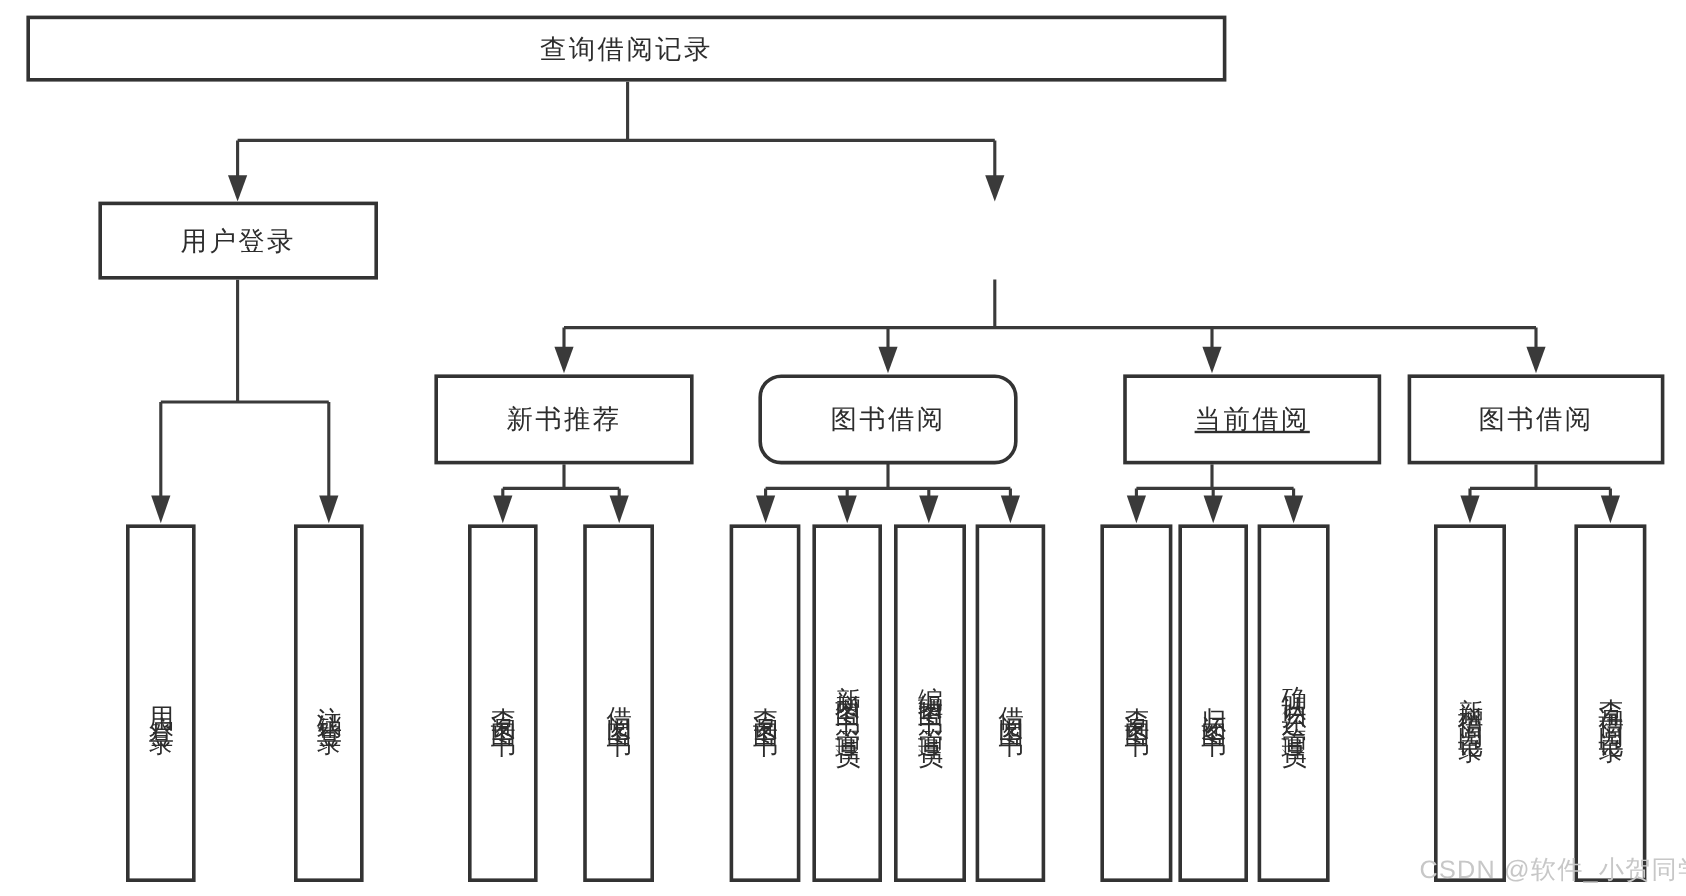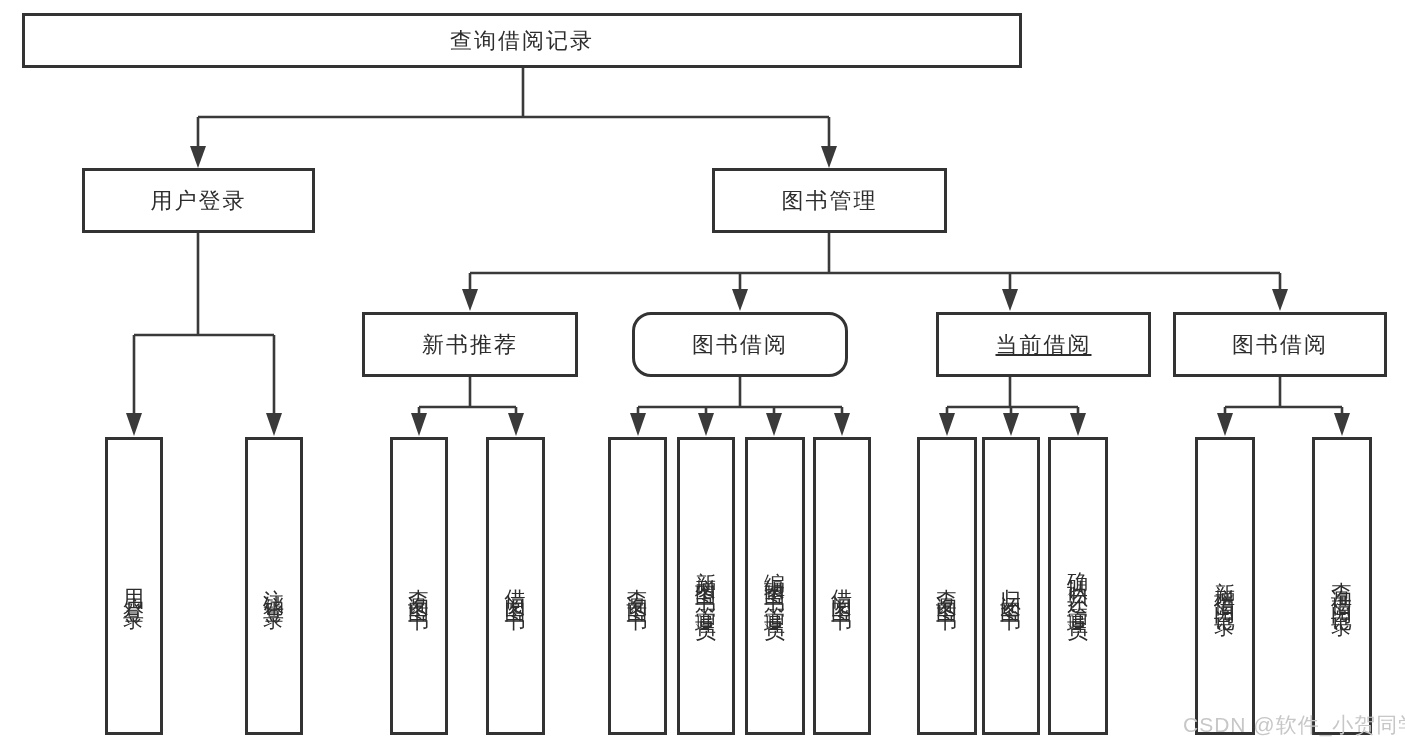--- a/index.html
+++ b/index.html
@@ -13,21 +13,21 @@
   .wires path { stroke:#3a3a3a; stroke-width:2.6; fill:none; }
   .wires polygon { fill:#3a3a3a; stroke:none; }
   .box {
     position:absolute; box-sizing:border-box;
     background:#ffffff; border:3px solid #333333;
     display:flex; align-items:center; justify-content:center;
     text-align:center;
   }
   .hlabel { font-size:22px; letter-spacing:2px; white-space:nowrap; }
   .l1 { top:168px; height:65px; }
-  .l2 { top:312px; height:65px;text-align:right; }
+  .l2 { top:312px; height:75px;text-align:right; }
   .leaf { top:437px; height:298px; }
   .vtext {
     writing-mode:vertical-rl; text-orientation:mixed;
     font-size:21px; letter-spacing:7px; line-height:1;
   }
   .root-box { left:22px; top:13px; width:1000px; height:55px; }
   .watermark {
     position:absolute; left:1183px; top:711px;
     font-size:21px; letter-spacing:1px; color:#c7c7c7;
     white-space:nowrap; z-index:5;
@@ -81,23 +81,20 @@
     </g>
   </svg>
 
   <div class="box root-box">
     <span class="hlabel">查询借阅记录</span>
   </div>
 
   <div class="box l1" style="left:82px;width:233px;">
     <span class="hlabel">用户登录</span>
   </div>
-  <div class="box l1" style="left:712px;width:235px;">
-    <span class="hlabel">图书管理</span>
-  </div>
 
   <div class="box l2" style="left:362px;width:216px;">
     <span class="hlabel">新书推荐</span>
   </div>
   <div class="box l2" style="left:632px;width:216px;border-radius:19px;">
     <span class="hlabel">图书借阅</span>
   </div>
   <div class="box l2" style="left:936px;width:215px;text-decoration:underline;">
     <span class="hlabel">当前借阅</span>
   </div>

